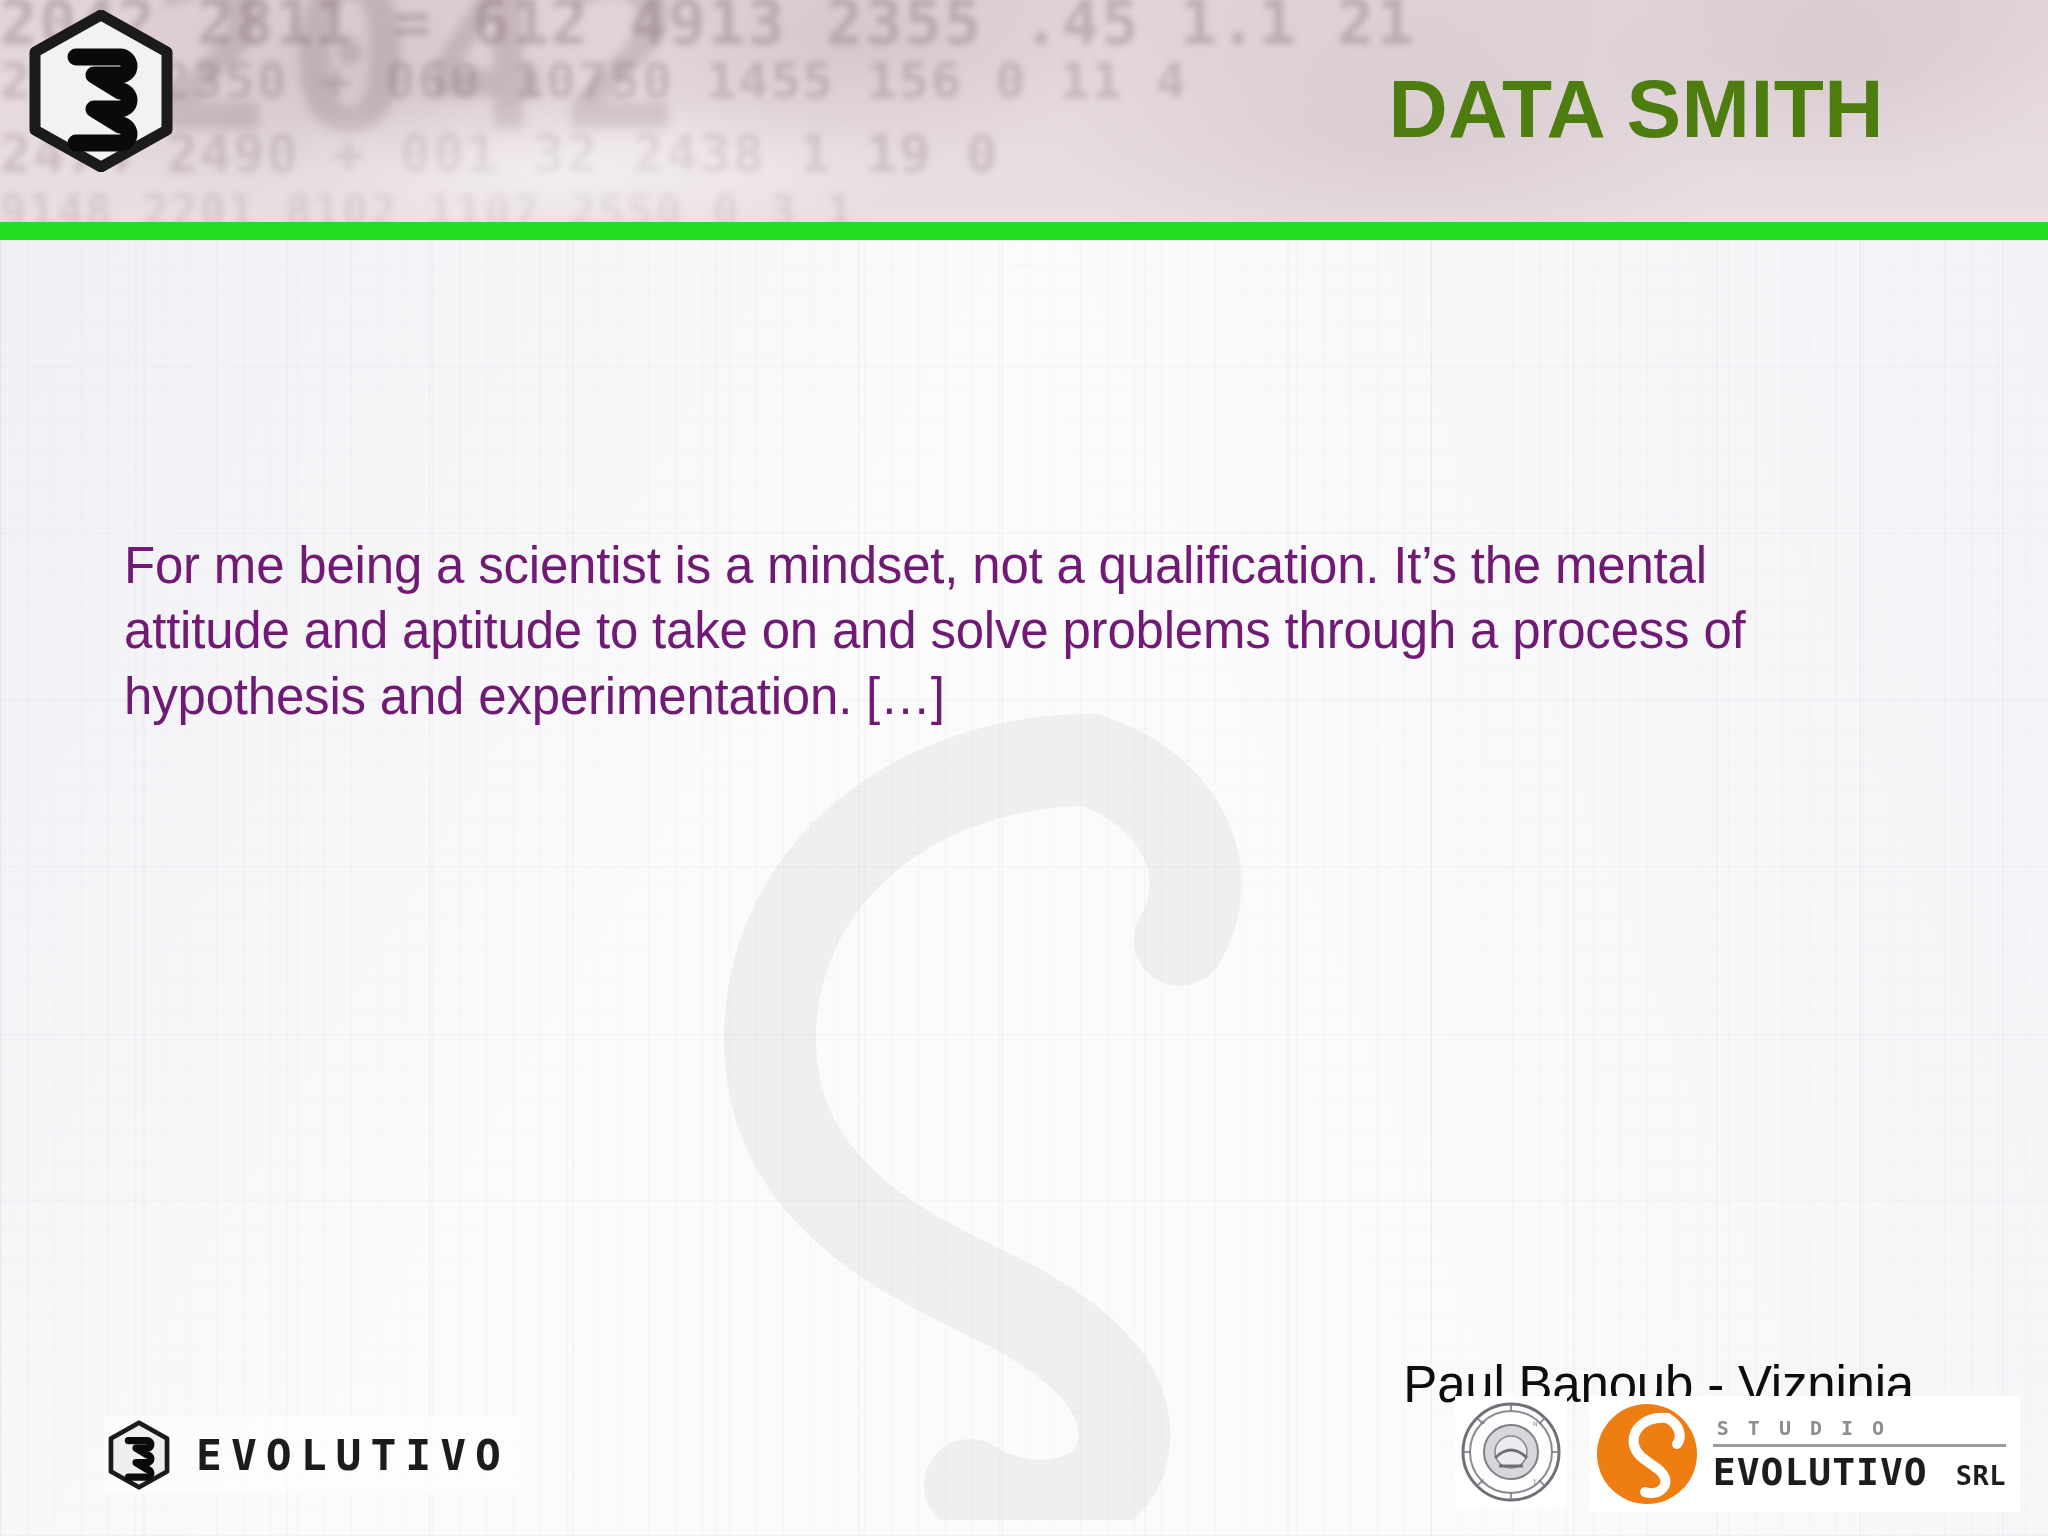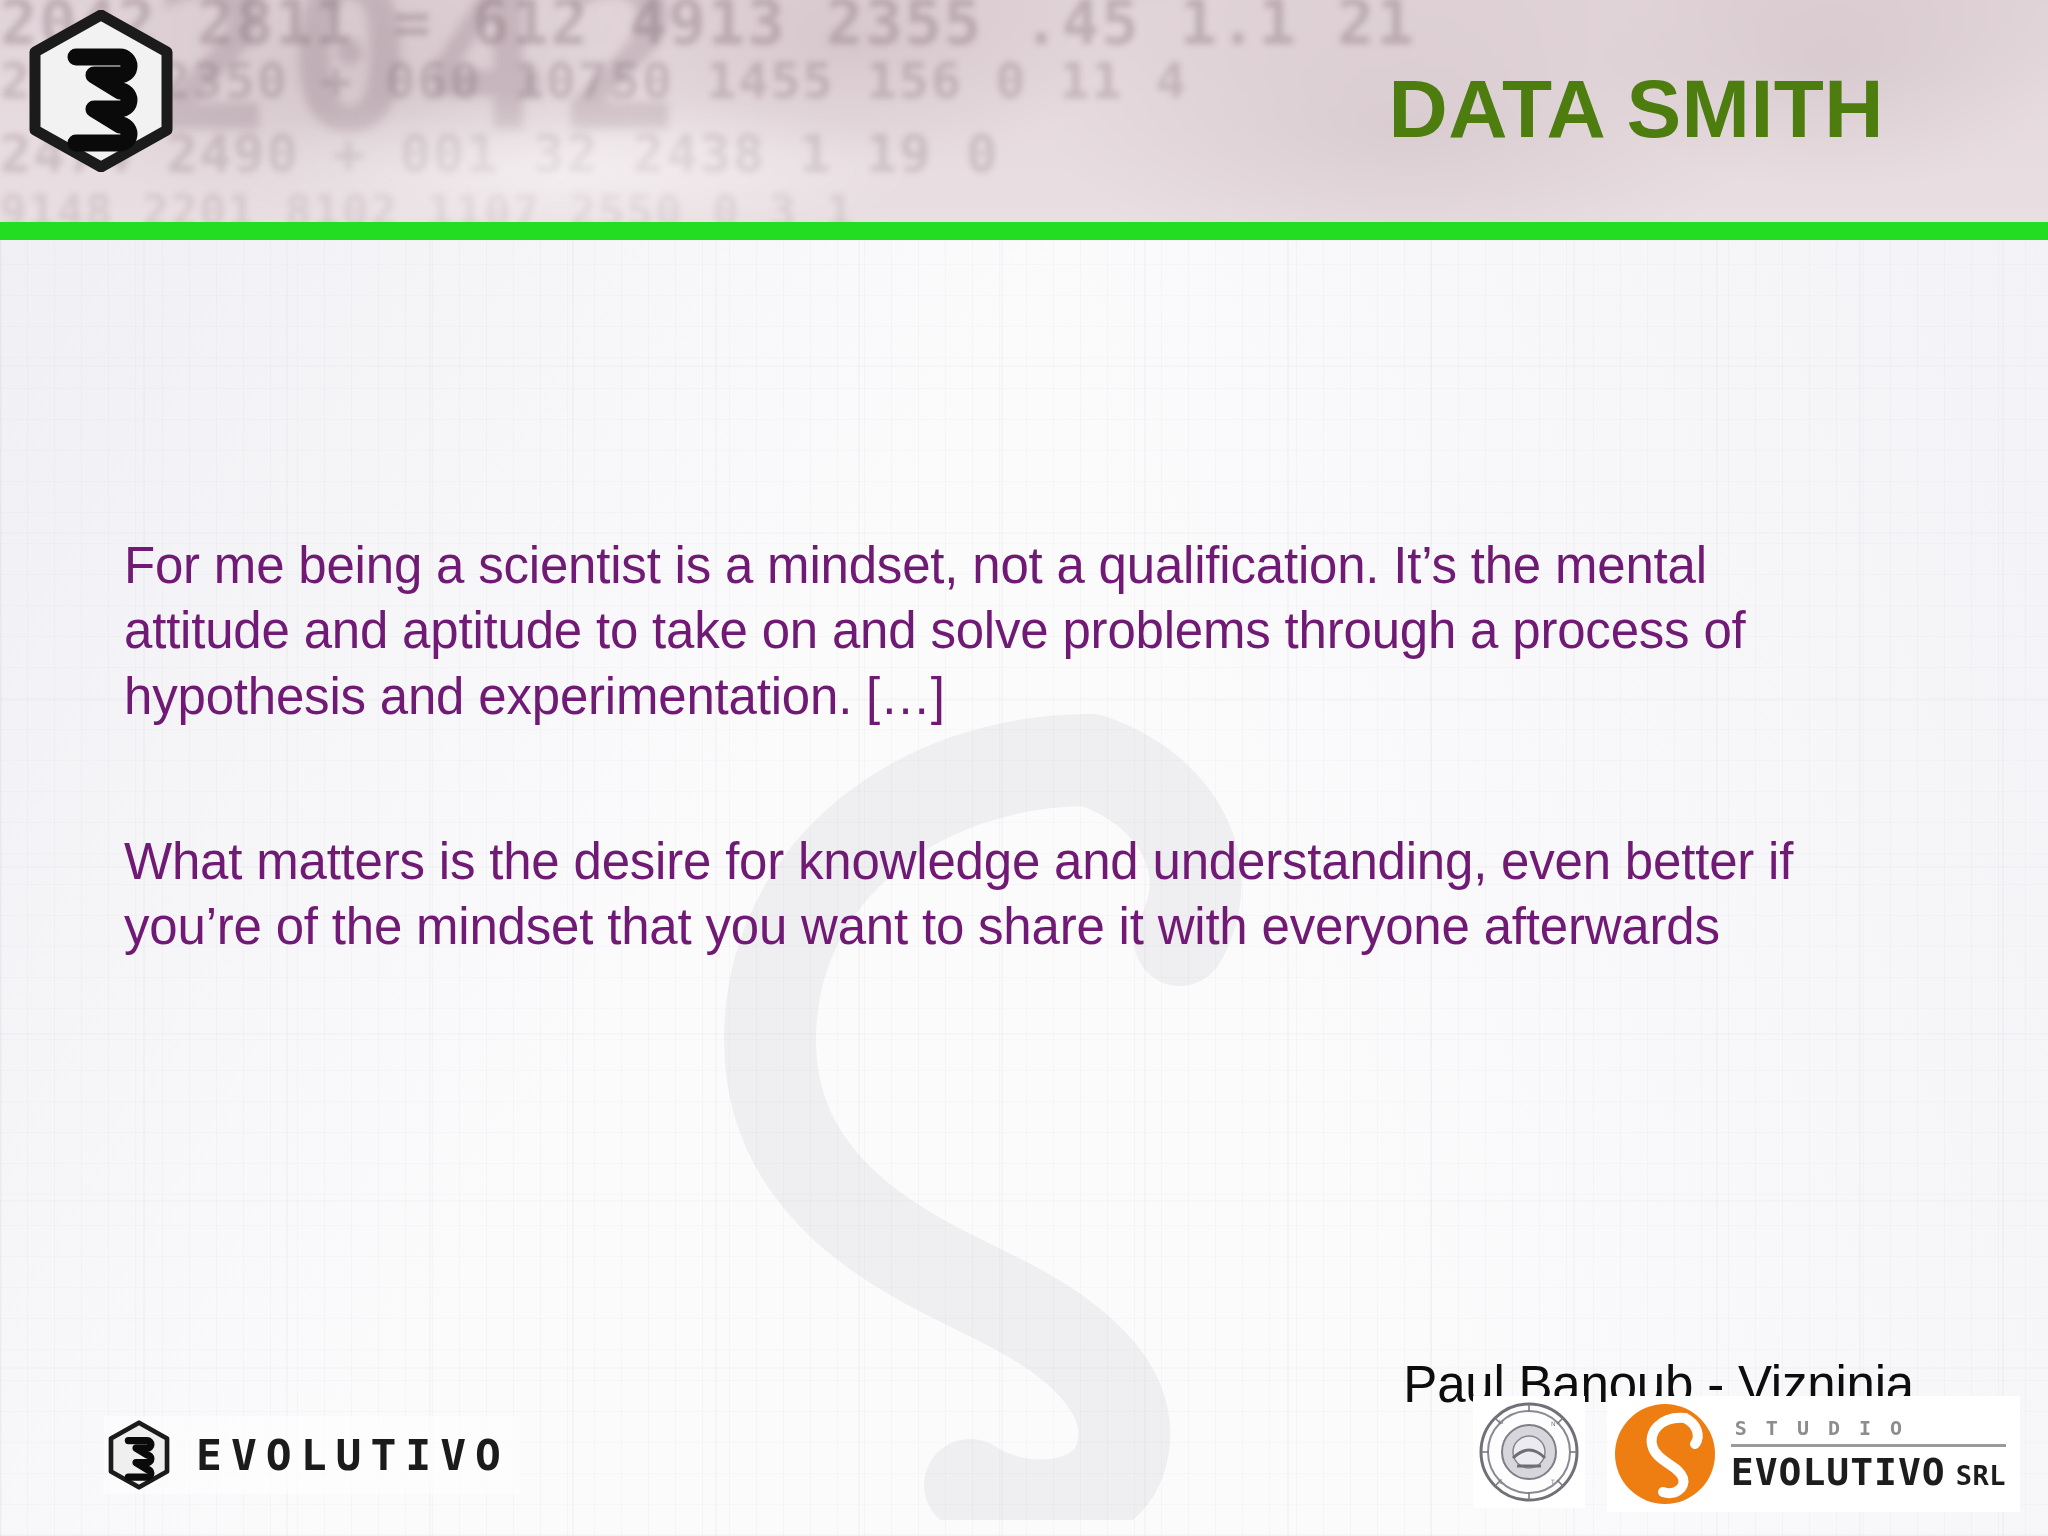--- a/index.html
+++ b/index.html
@@ -259,21 +259,21 @@
     font-size: 38px;
     font-weight: 700;
     letter-spacing: 1px;
     color: #1d1d1d;
     line-height: 1;
     white-space: nowrap;
   }
   .syn-name .srl {
     font-size: 27px;
     letter-spacing: 0.5px;
-    margin-left: 10px;
+    margin-left: 28px;
   }
 </style>
 </head>
 <body>
 
 <div class="slide">
 
   <div class="header">
     <div class="header-bg"></div>
     <div class="ledger-ghost">2042</div>
@@ -302,21 +302,20 @@
     <div class="watermark">
       <svg viewBox="0 0 700 880" xmlns="http://www.w3.org/2000/svg">
         <path d="M470 120 C300 120 150 230 150 400 C150 560 300 620 380 660
                  C470 705 520 760 500 820 C482 872 400 878 350 845" fill="none" stroke="#7b7b86" stroke-width="92" stroke-linecap="round"></path>
         <path d="M470 120 C560 150 600 230 560 300" fill="none" stroke="#7b7b86" stroke-width="92" stroke-linecap="round"></path>
       </svg>
     </div>
 
     <div class="quote-block">
       <p class="para p1">For me being a scientist is a mindset, not a qualification. It’s the mental attitude and aptitude to take on and solve problems through a process of hypothesis and experimentation. […]</p>
-      <p class="para p2">What matters is the desire for knowledge and understanding, even better if you’re of the mindset that you want to share it with everyone afterwards</p>
     </div>
 
     <div class="attribution">Paul Banoub - Vizninja</div>
 
     <div class="footer-left">
       <span class="hexmini">
         <svg viewBox="0 0 146 162" xmlns="http://www.w3.org/2000/svg">
           <polygon points="73,5 139,42 139,120 73,157 7,120 7,42" fill="#efefef" stroke="#1b1b1b" stroke-width="11" stroke-linejoin="round"></polygon>
           <path d="M48 47 H92 a9 9 0 0 1 0 18 H66 l26 16 a9 9 0 0 1 0 18 H66 l26 16 a9 9 0 0 1 0 18 H48" fill="none" stroke="#0a0a0a" stroke-width="17" stroke-linecap="round" stroke-linejoin="round"></path>
         </svg>

